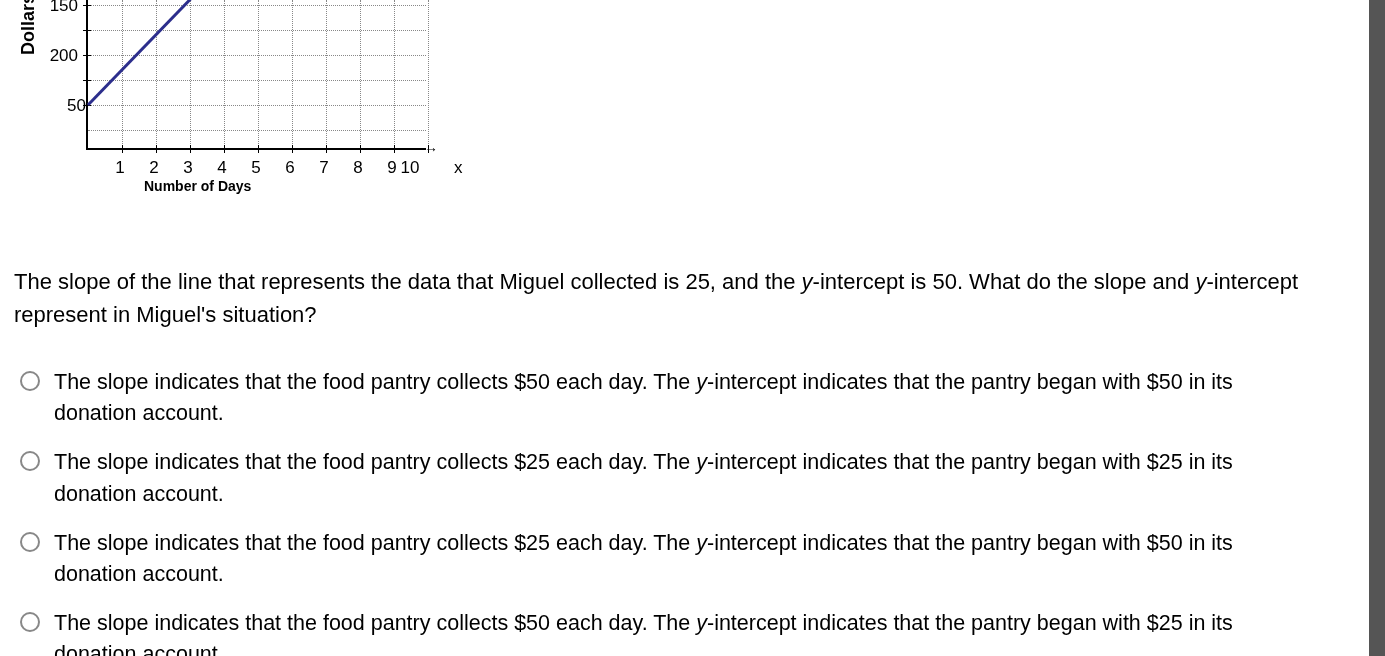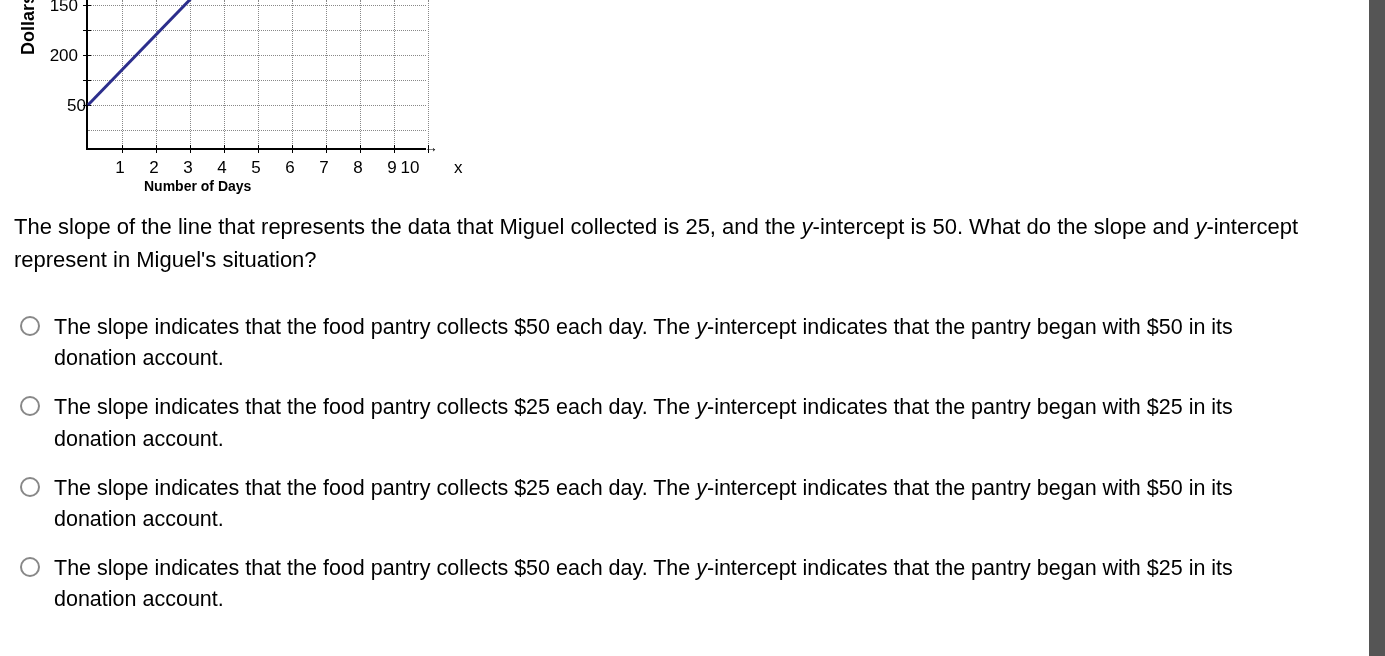--- a/index.html
+++ b/index.html
@@ -83,20 +83,21 @@
     font-weight: bold;
     font-size: 14px;
     margin-left: 10px;
   }
   .xvar {
     position: absolute;
     font-size: 17px;
     top: 158px;
   }
   .question {
+    margin-top: 55px;
     font-size: 22px;
     color: #000;
     line-height: 1.5;
   }
   .options {
     margin-top: 28px;
   }
   .option {
     display: flex;
     align-items: flex-start;

